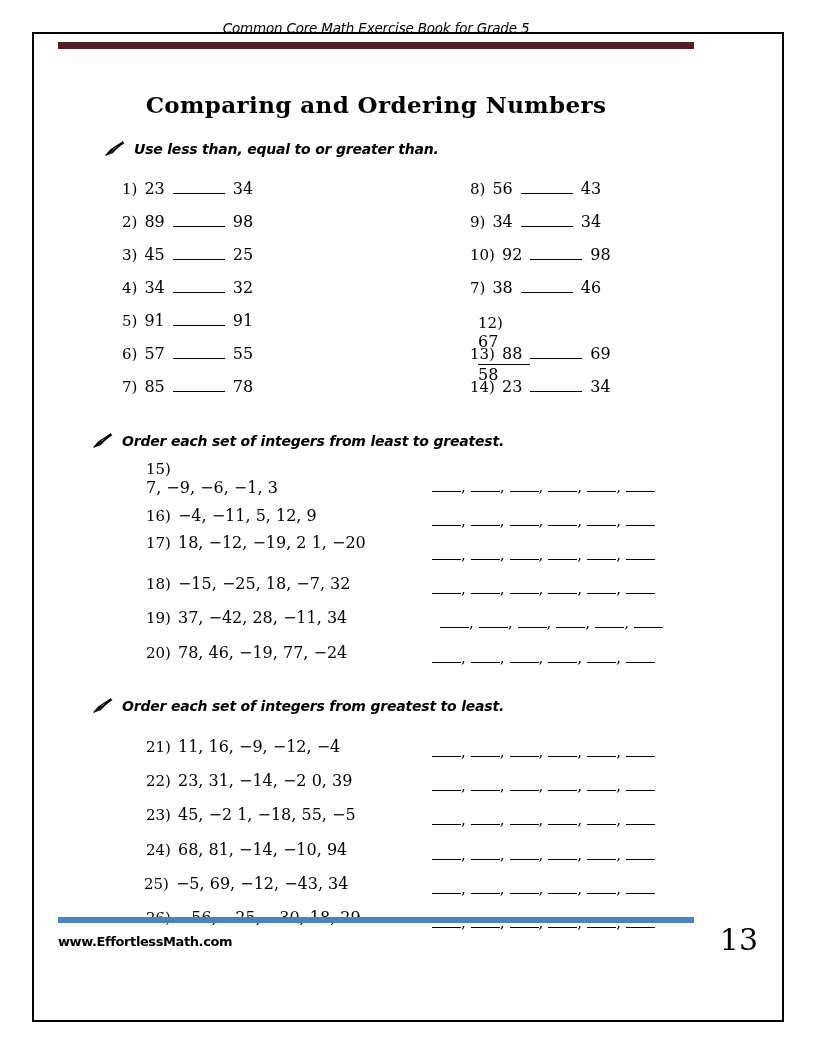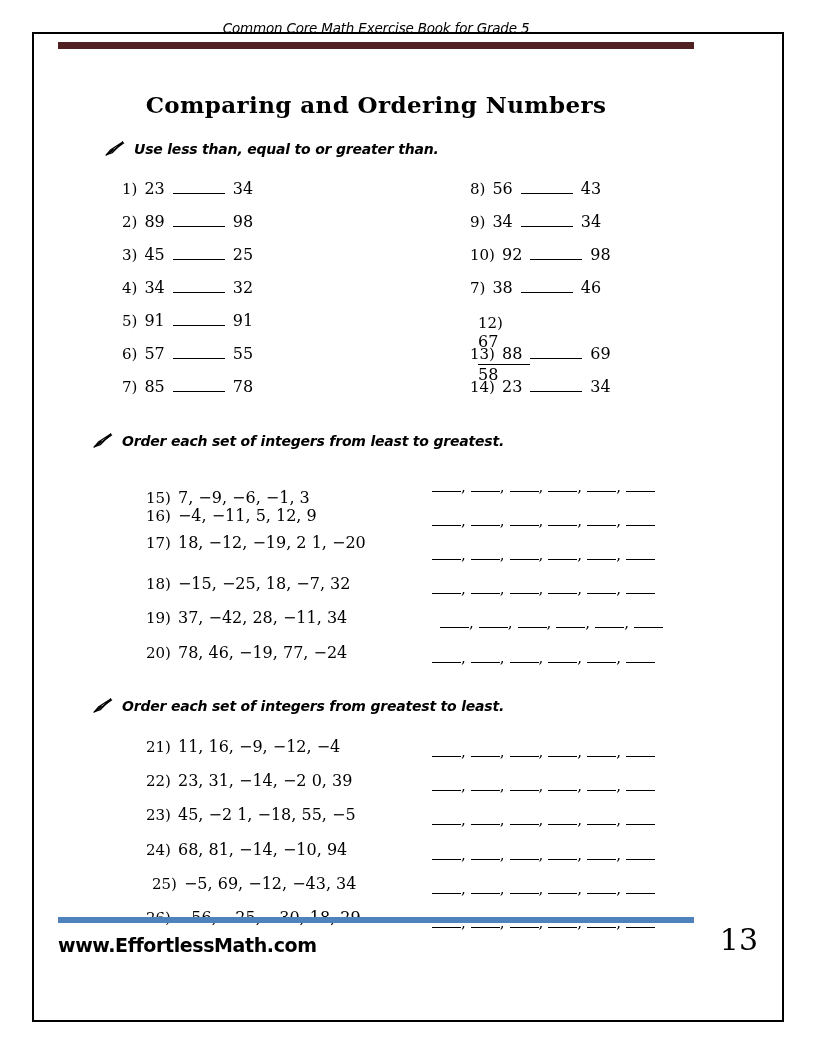--- a/index.html
+++ b/index.html
@@ -127,21 +127,21 @@
     top: 917px;
     width: 636px;
     height: 6px;
   }
   #footer-site {
     position: absolute;
     left: 58px;
     top: 934px;
     font-family: "DejaVu Sans", sans-serif;
     font-weight: bold;
-    font-size: 19px;
+    font-size: 13px;
     letter-spacing: -0.4px;
   }
   #page-number {
     position: absolute;
     right: 58px;
     top: 922px;
     font-family: "DejaVu Serif", serif;
     font-size: 30px;
   }
 </style>
@@ -254,21 +254,21 @@
 
 <div class="section-head" style="left:92px; top:432px;">
   <svg class="pencil-icon" viewBox="0 0 24 20">
     <path d="M21 2 L7 11 L3 16 L9 14 Z" fill="none" stroke="#000" stroke-width="1.5"></path>
     <path d="M3 16 L10 10" stroke="#000" stroke-width="1.3" fill="none"></path>
     <path d="M2 17 L22 3" stroke="#000" stroke-width="1.4"></path>
   </svg>
   <span>Order each set of integers from least to greatest.</span>
 </div>
 
-<div class="prob-row" style="left:146px; top:488px;">
+<div class="prob-row" style="left:146px; top:460px;flex-direction:column;">
   <span class="prob-num">15)</span>
   <span class="prob-body">7, −9, −6, −1, 3</span>
 </div>
 <div class="prob-row" style="left:146px; top:506px;">
   <span class="prob-num">16)</span>
   <span class="prob-body">−4, −11, 5, 12, 9</span>
 </div>
 <div class="prob-row" style="left:146px; top:533px;">
   <span class="prob-num">17)</span>
   <span class="prob-body">18, −12, −19, 2 1, −20</span>
@@ -311,21 +311,21 @@
   <span class="prob-body">23, 31, −14, −2 0, 39</span>
 </div>
 <div class="prob-row" style="left:146px; top:805px;">
   <span class="prob-num">23)</span>
   <span class="prob-body">45, −2 1, −18, 55, −5</span>
 </div>
 <div class="prob-row" style="left:146px; top:840px;">
   <span class="prob-num">24)</span>
   <span class="prob-body">68, 81, −14, −10, 94</span>
 </div>
-<div class="prob-row" style="left:152px; top:874px;">
+<div class="prob-row" style="left:144px; top:874px;">
   <span class="prob-num">25)</span>
   <span class="prob-body">−5, 69, −12, −43, 34</span>
 </div>
 <div class="prob-row" style="left:146px; top:908px;">
   <span class="prob-num">26)</span>
   <span class="prob-body">−56, −25, −30, 18, 29</span>
 </div>
 
 <div class="ans-blanks" style="left:432px; top:743px;"><span class="bl"></span><span class="cm">,</span><span class="bl"></span><span class="cm">,</span><span class="bl"></span><span class="cm">,</span><span class="bl"></span><span class="cm">,</span><span class="bl"></span><span class="cm">,</span><span class="bl"></span></div>
 <div class="ans-blanks" style="left:432px; top:777px;"><span class="bl"></span><span class="cm">,</span><span class="bl"></span><span class="cm">,</span><span class="bl"></span><span class="cm">,</span><span class="bl"></span><span class="cm">,</span><span class="bl"></span><span class="cm">,</span><span class="bl"></span></div>

